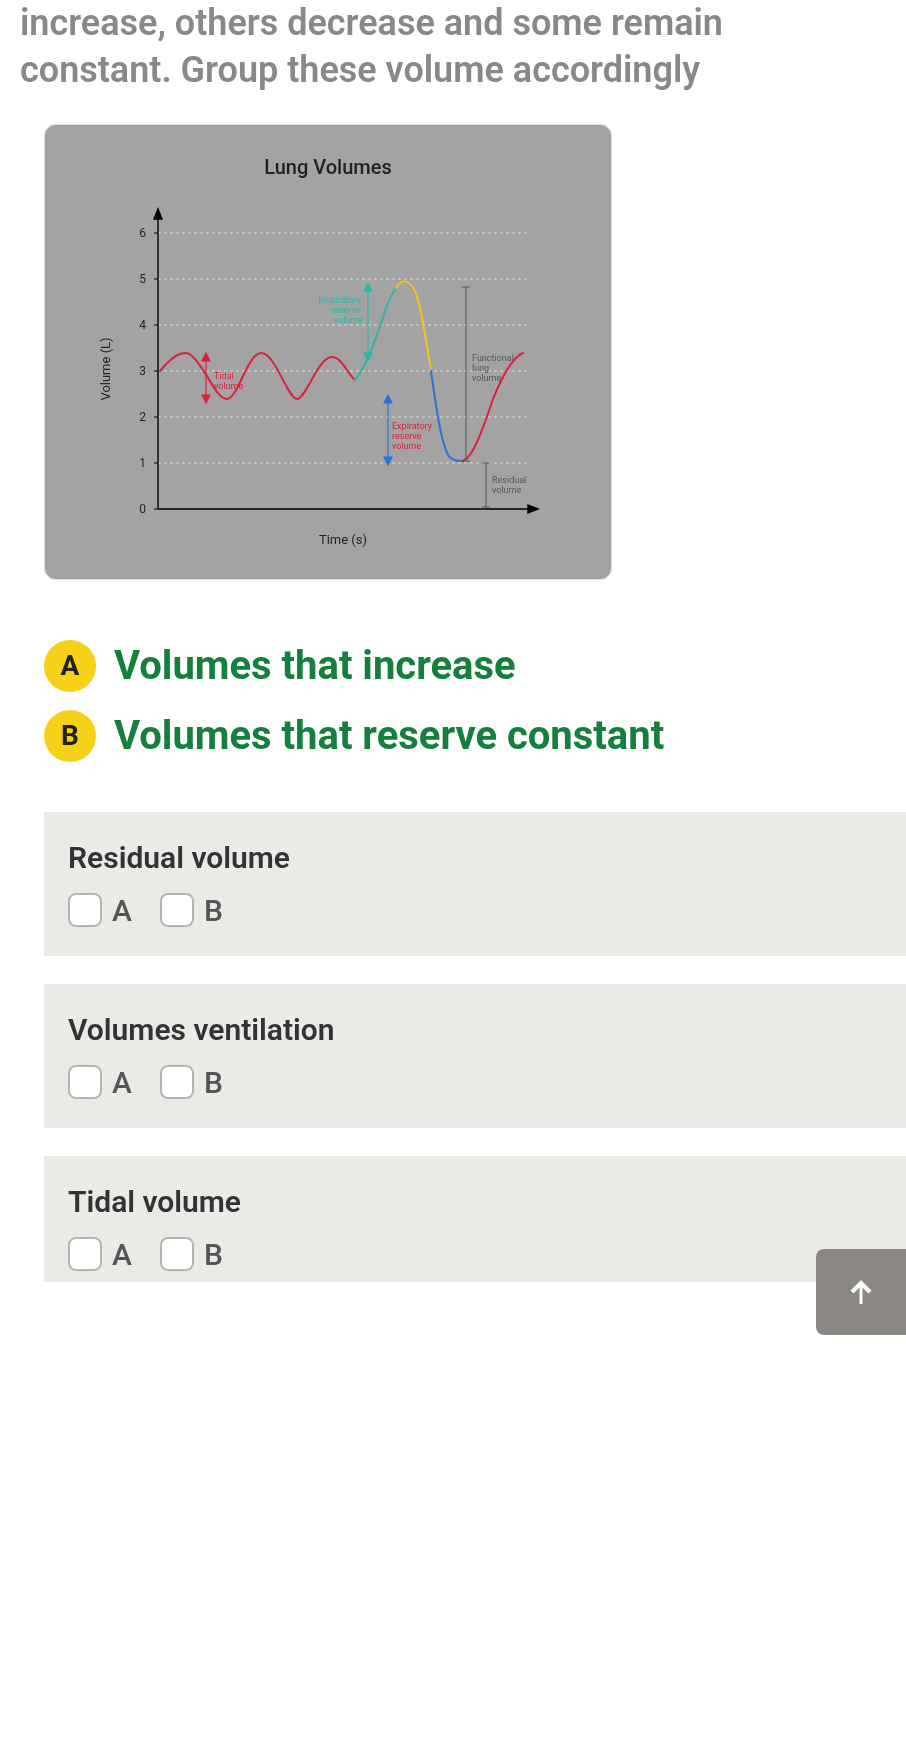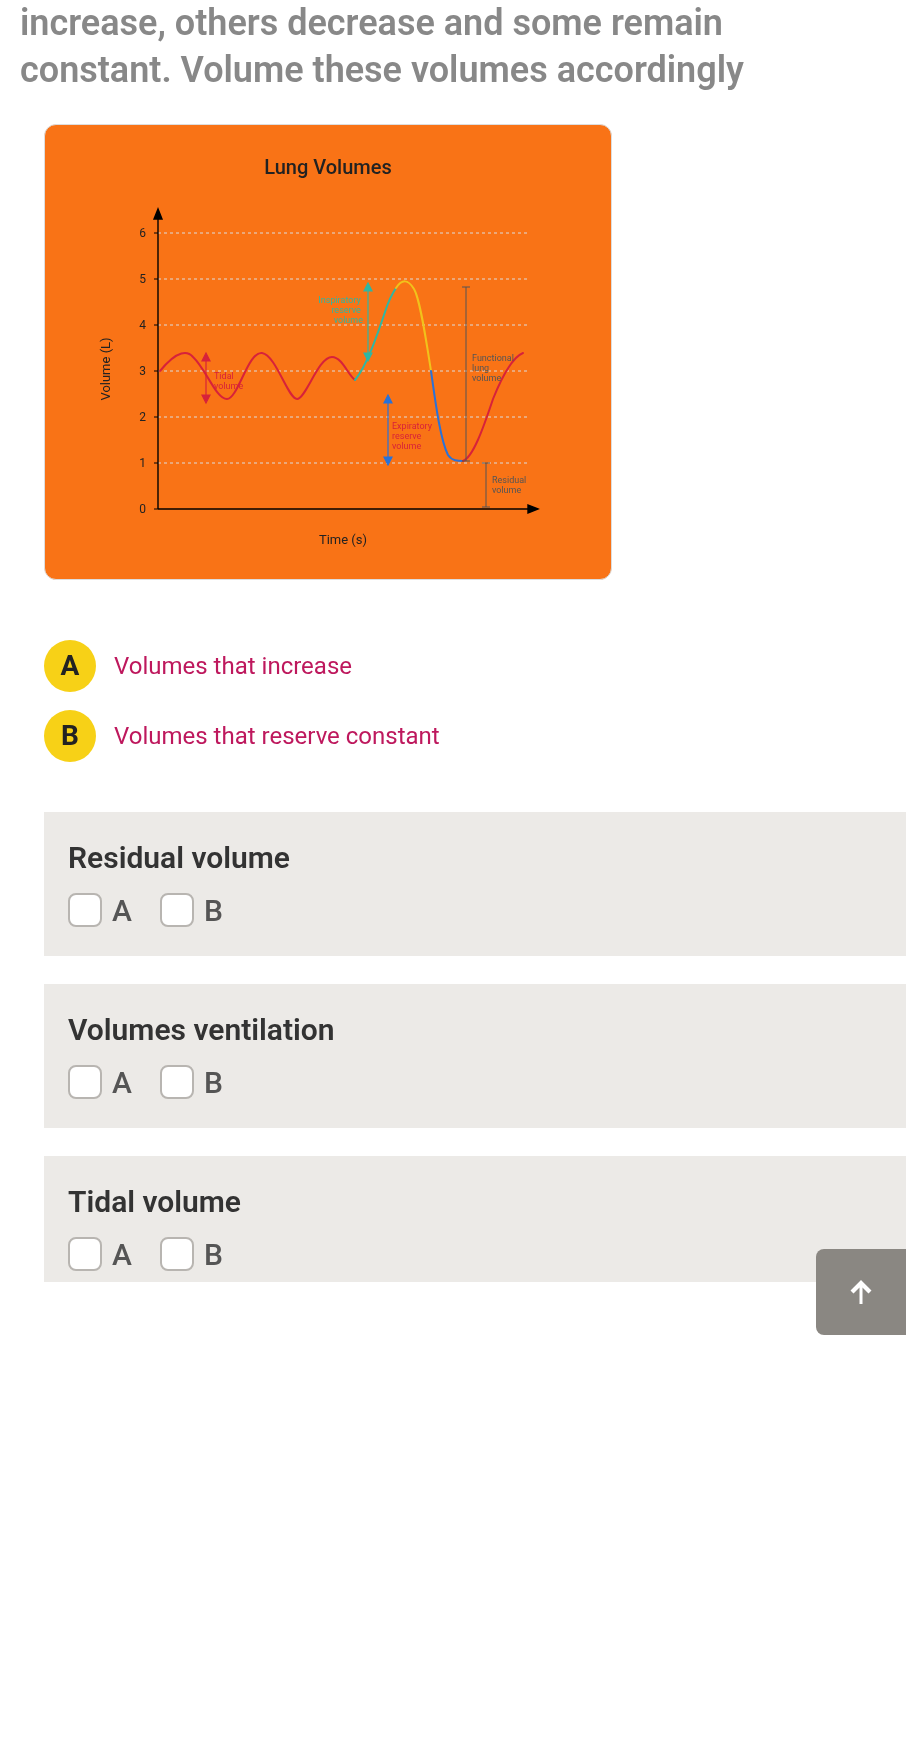--- a/index.html
+++ b/index.html
@@ -15,21 +15,21 @@
     color: #888;
     font-weight: 600;
     padding: 0 35px 30px 20px;
     line-height: 1.3;
   }
   .chart-card {
     border: 1px solid #ddd;
     border-radius: 12px;
     margin: 0 0 60px 44px;
     width: 568px;
-    background: #f97316;
+    background: #a3a3a3;
     padding: 30px 20px 20px 20px;
   }
   .chart-title {
     text-align: center;
     font-size: 20px;
     color: #222;
     margin-bottom: 20px;
     font-weight: 500;
   }
   .chart-area {
@@ -55,23 +55,23 @@
     border-radius: 50%;
     background: #f7d117;
     color: #222;
     display: flex;
     align-items: center;
     justify-content: center;
     font-size: 28px;
     font-weight: 700;
   }
   .cat-label {
-    font-size: 24px;
-    color: #be185d;
-    font-weight: 400;
+    font-size: 40px;
+    color: #15803d;
+    font-weight: 700;
   }
   .item-card {
     background: #eceae7;
     padding: 28px 24px;
     margin-left: 44px;
     margin-bottom: 28px;
   }
   .item-title {
     font-size: 30px;
     font-weight: 600;
@@ -116,21 +116,21 @@
   .fab svg { display: block; }
   .svg-tick text { font-size: 12px; fill: #222; }
   .svg-axis-label { font-size: 13px; fill: #222; }
   .annot { font-size: 9px; }
 </style>
 </head>
 <body>
 
 <div class="intro">
   <span>increase, others decrease and some remain</span><br>
-  <span>constant. Volume these volumes accordingly</span>
+  <span>constant. Group these volume accordingly</span>
 </div>
 
 <div class="chart-card">
   <div class="chart-title">Lung Volumes</div>
   <div class="chart-area">
     <svg width="480" height="360" viewBox="0 0 480 360">
 
       <g stroke="#ddd" stroke-dasharray="3,3" stroke-width="1">
         <line x1="70" y1="264" x2="440" y2="264"></line>
         <line x1="70" y1="218" x2="440" y2="218"></line>

